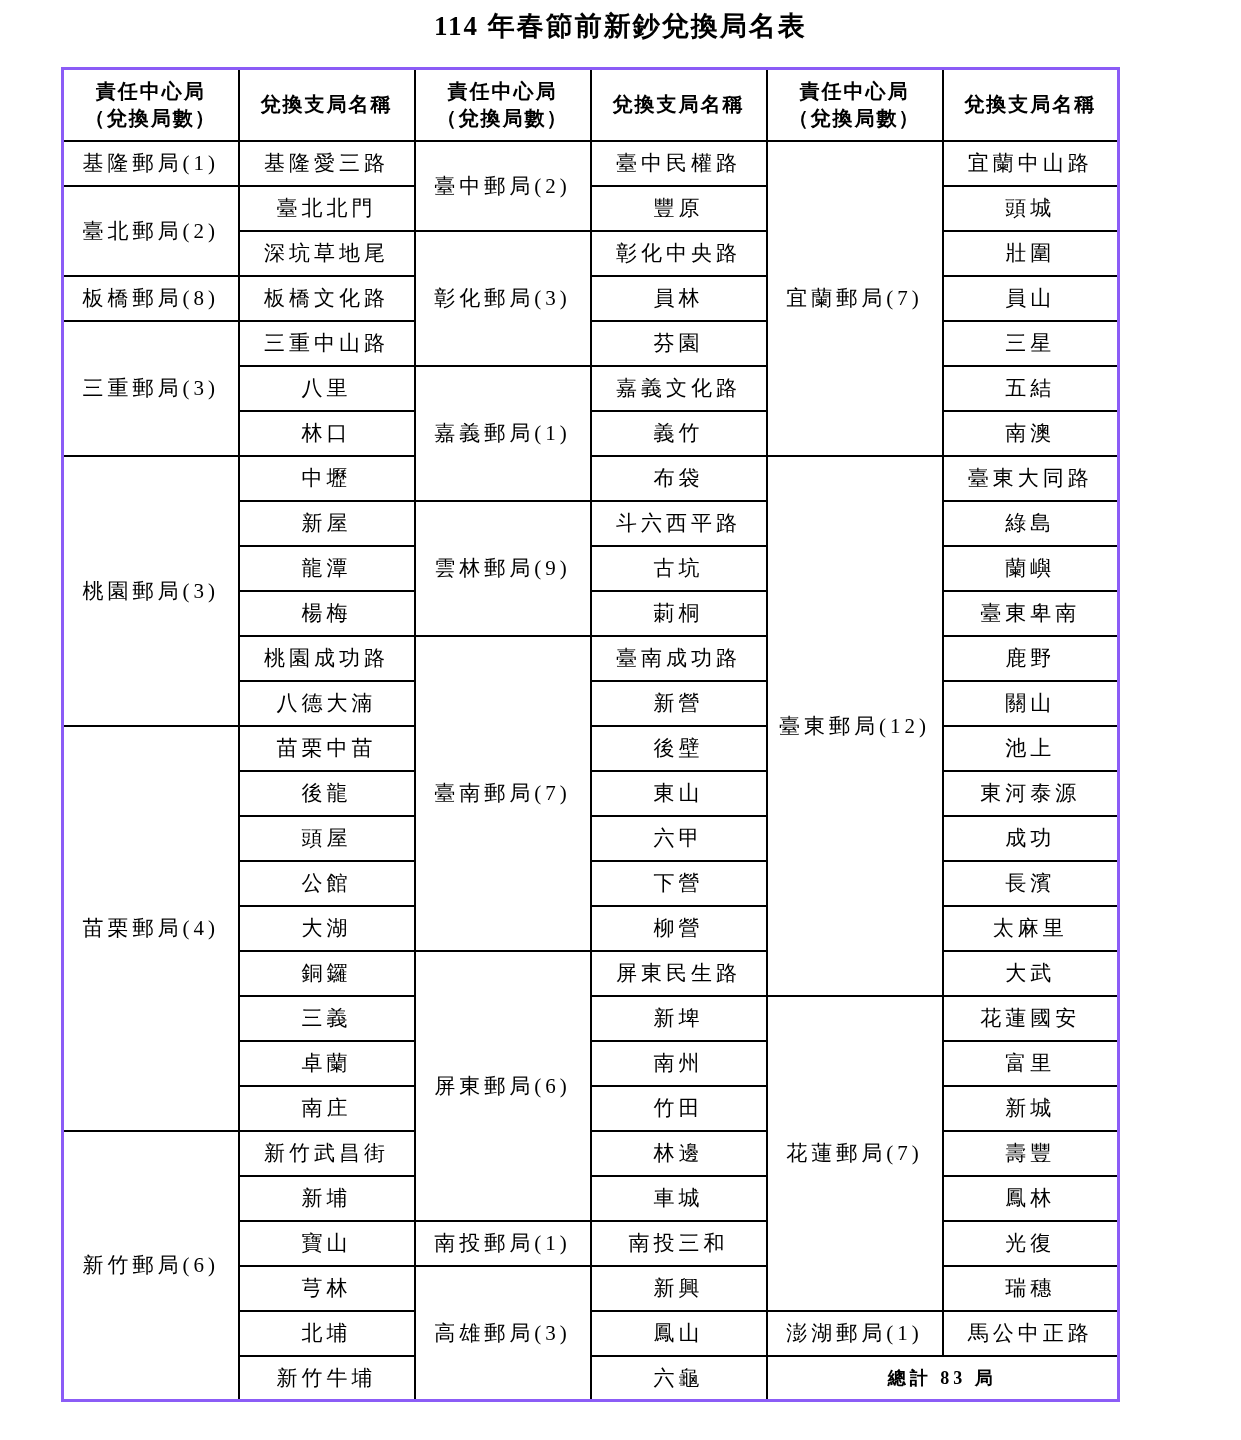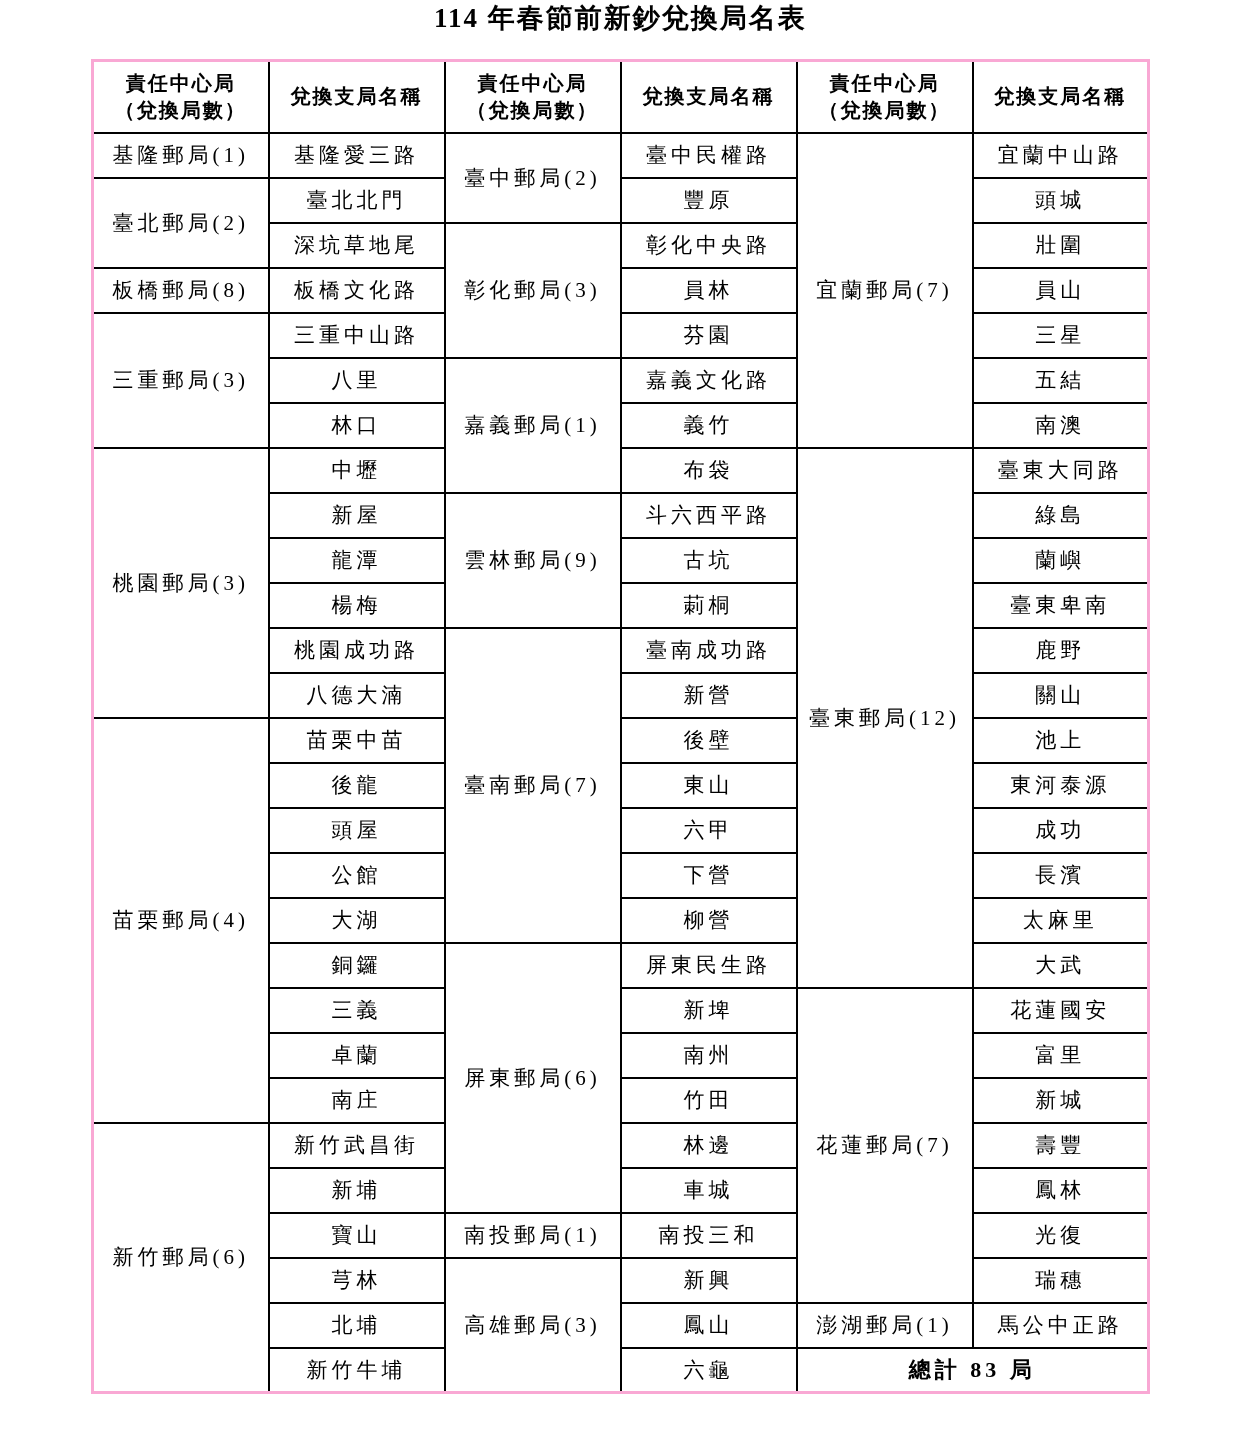--- a/index.html
+++ b/index.html
@@ -11,32 +11,33 @@
     position: relative;
     width: 1241px;
     height: 1440px;
     background: #ffffff;
     font-family: "Liberation Serif", "DejaVu Serif", serif;
     color: #000000;
     overflow: hidden;
   }
   .page-title {
     margin: 0;
+    padding-top: 8px;
     text-align: center;
     font-size: 27px;
     font-weight: bold;
     letter-spacing: 2px;
     color: #000000;
   }
   table.exchange-table {
     border-collapse: collapse;
     table-layout: fixed;
     width: 1057px;
-    margin: 23px auto 0 91px;
-    border: 3px solid #f9a8d4;
+    margin: 23px auto 0 61px;
+    border: 3px solid #8b5cf6;
   }
   table.exchange-table col { width: 176px; }
   table.exchange-table th,
   table.exchange-table td {
     border: 2px solid #000000;
     text-align: center;
     vertical-align: middle;
     padding: 0;
     overflow: hidden;
   }
@@ -49,21 +50,21 @@
     line-height: 27px;
   }
   th .hline { display: block; }
   td.center-cell,
   td.branch-cell {
     font-size: 21px;
     font-weight: normal;
     letter-spacing: 4px;
   }
   td.footer-cell {
-    font-size: 22px;
+    font-size: 18px;
     font-weight: bold;
     letter-spacing: 4px;
   }
 </style>
 </head>
 <body>
 
 <div class="page">
 
   <h1 class="page-title">114 年春節前新鈔兌換局名表</h1>

